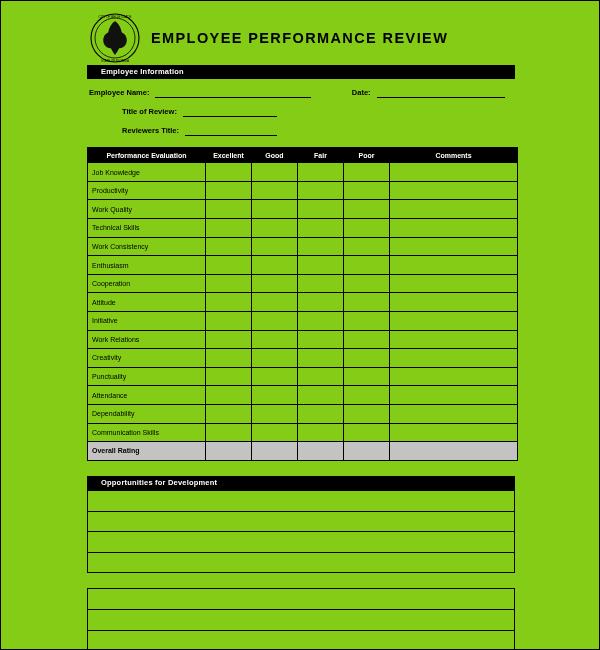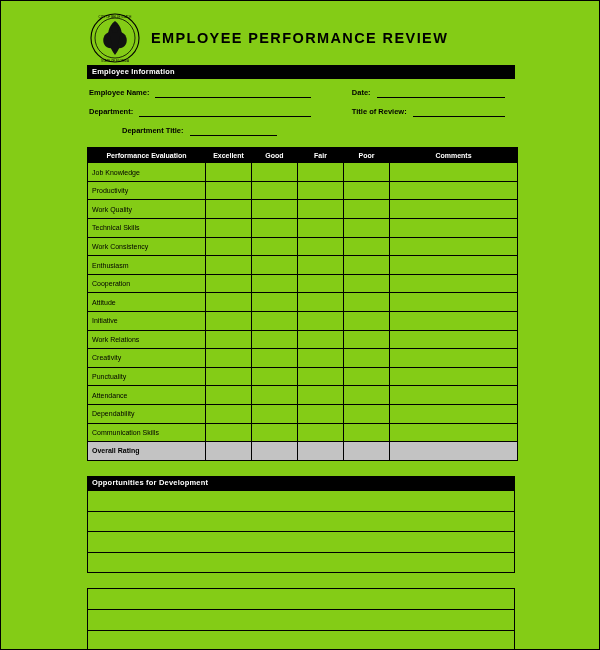--- a/index.html
+++ b/index.html
@@ -48,21 +48,21 @@
     font-weight: bold;
     letter-spacing: 1.4px;
     white-space: nowrap;
   }
   
   .section-bar {
     background: #000000;
     color: #ffffff;
     font-size: 7.5px;
     font-weight: bold;
-    padding: 3px 5px 3px 5px;
+    padding: 3px 5px 3px 14px;
     line-height: 1.1;
     letter-spacing: 0.2px;
   }
   
   .info-block {
     margin-top: 8px;
     padding: 0 2px;
   }
   .info-row {
     display: flex;
@@ -167,32 +167,28 @@
         <div class="info-cell left">
           <span class="info-label">Employee Name:</span>
           <span class="info-line"></span>
         </div>
         <div class="info-cell right">
           <span class="info-label">Date:</span>
           <span class="info-line"></span>
         </div>
       </div>
       <div class="info-row">
-        <div class="info-cell left">
-          <span class="info-label">Department:</span>
-          <span class="info-line"></span>
-        </div>
         <div class="info-cell right">
           <span class="info-label">Title of Review:</span>
           <span class="info-line"></span>
         </div>
       </div>
       <div class="info-row">
         <div class="info-cell right">
-          <span class="info-label">Department Title:</span>
+          <span class="info-label">Reviewers Title:</span>
           <span class="info-line"></span>
         </div>
       </div>
     </div>
 
     <table class="eval">
       <colgroup>
         <col class="c-crit">
           <col class="c-sc">
           <col class="c-sc">

